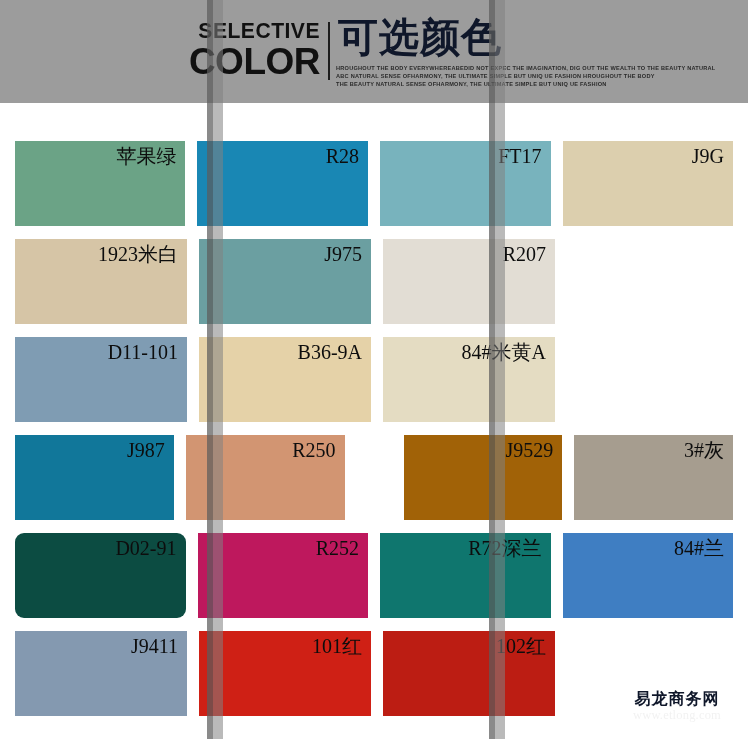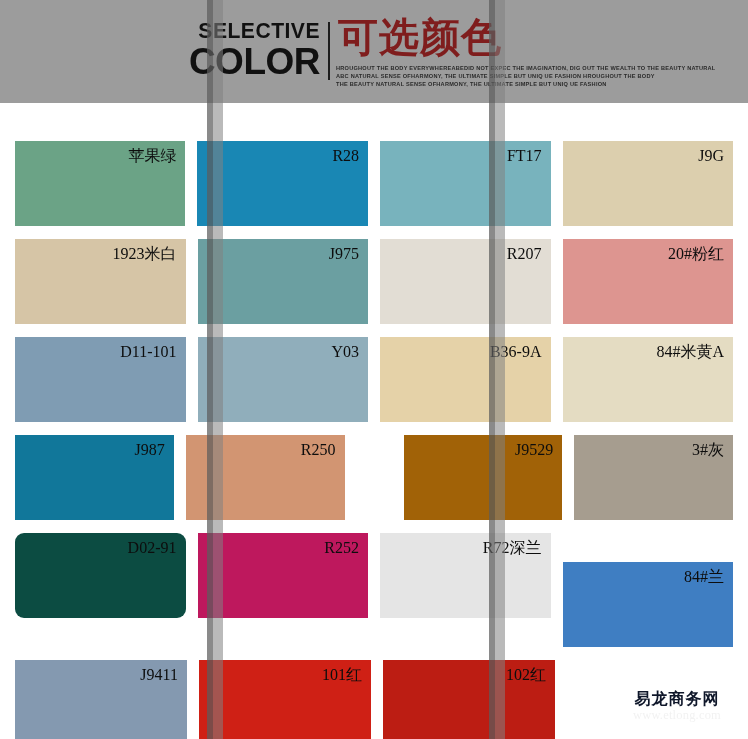--- a/index.html
+++ b/index.html
@@ -81,21 +81,21 @@
   }
 
   #header-cn-title {
     position: absolute;
     left: 168px;
     top: 14px;
     font-family: "DejaVu Sans", sans-serif;
     font-weight: bold;
     font-size: 40px;
     line-height: 46px;
-    color: #7f1d1d;
+    color: #0f172a;
     letter-spacing: 1px;
     white-space: nowrap;
   }
 
   #header-caption {
     position: absolute;
     left: 166px;
     top: 64px;
     width: 400px;
     color: #2a2a2a;
@@ -124,21 +124,21 @@
     position: relative;
     width: 172px;
     height: 85px;
     box-sizing: border-box;
   }
   .swatch-label {
     position: absolute;
     right: 9px;
     top: 5px;
     font-family: "Liberation Serif", "DejaVu Serif", serif;
-    font-size: 16px;
+    font-size: 20px;
     line-height: 20px;
     color: #0d0d0d;
     white-space: nowrap;
   }
 
   
   .v-stripe {
     position: absolute;
     top: 0;
     height: 739px;
@@ -235,31 +235,25 @@
       <div class="swatch-row">
         <div class="swatch" style="background: rgb(214, 197, 166);">
           <div class="swatch-label">1923米白</div>
         </div>
         <div class="swatch" style="background: rgb(107, 159, 161);">
           <div class="swatch-label">J975</div>
         </div>
         <div class="swatch" style="background: rgb(226, 221, 212);">
           <div class="swatch-label">R207</div>
         </div>
-        <div class="swatch" style="background: rgb(221, 149, 144);">
-          <div class="swatch-label">20#粉红</div>
-        </div>
       </div>
       <div class="swatch-row">
         <div class="swatch" style="background: rgb(127, 156, 179);">
           <div class="swatch-label">D11-101</div>
         </div>
-        <div class="swatch" style="background: rgb(144, 174, 187);">
-          <div class="swatch-label">Y03</div>
-        </div>
         <div class="swatch" style="background: rgb(229, 210, 168);">
           <div class="swatch-label">B36-9A</div>
         </div>
         <div class="swatch" style="background: rgb(228, 220, 194);">
           <div class="swatch-label">84#米黄A</div>
         </div>
       </div>
       <div class="swatch-row">
         <div class="swatch" style="background: rgb(17, 119, 154);">
           <div class="swatch-label">J987</div>
@@ -274,24 +268,24 @@
           <div class="swatch-label">3#灰</div>
         </div>
       </div>
       <div class="swatch-row">
         <div class="swatch" style="background: rgb(12, 76, 66); border-radius: 9px;">
           <div class="swatch-label">D02-91</div>
         </div>
         <div class="swatch" style="background: #be185d;">
           <div class="swatch-label">R252</div>
         </div>
-        <div class="swatch" style="background: #e5e5e5;">
+        <div class="swatch" style="background: #0f766e;">
           <div class="swatch-label">R72深兰</div>
         </div>
-        <div class="swatch" style="background: rgb(63, 126, 194); margin-top: 29px;">
+        <div class="swatch" style="background: rgb(63, 126, 194);">
           <div class="swatch-label">84#兰</div>
         </div>
       </div>
       <div class="swatch-row">
         <div class="swatch" style="background: rgb(132, 153, 176);">
           <div class="swatch-label">J9411</div>
         </div>
         <div class="swatch" style="background: rgb(207, 32, 21);">
           <div class="swatch-label">101红</div>
         </div>

